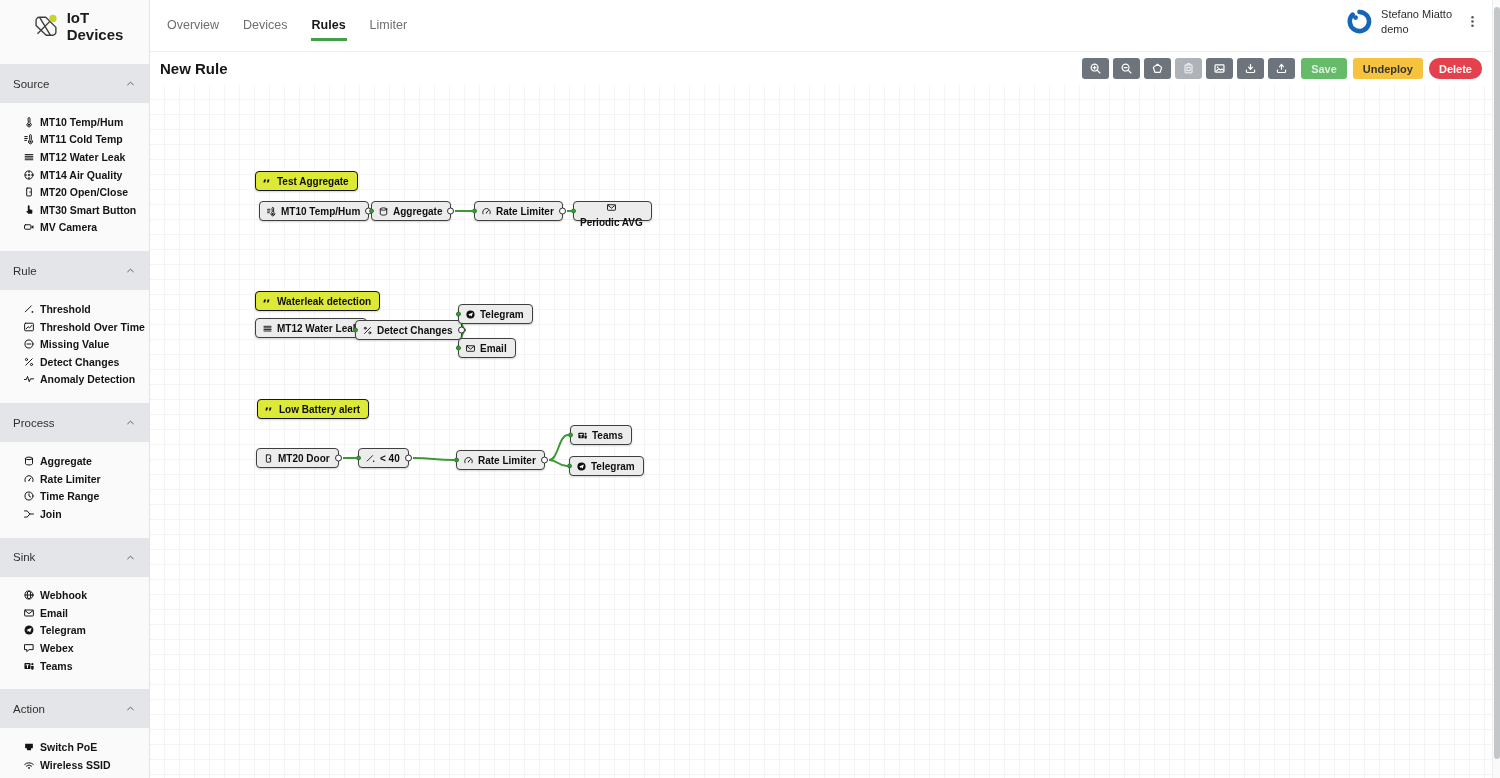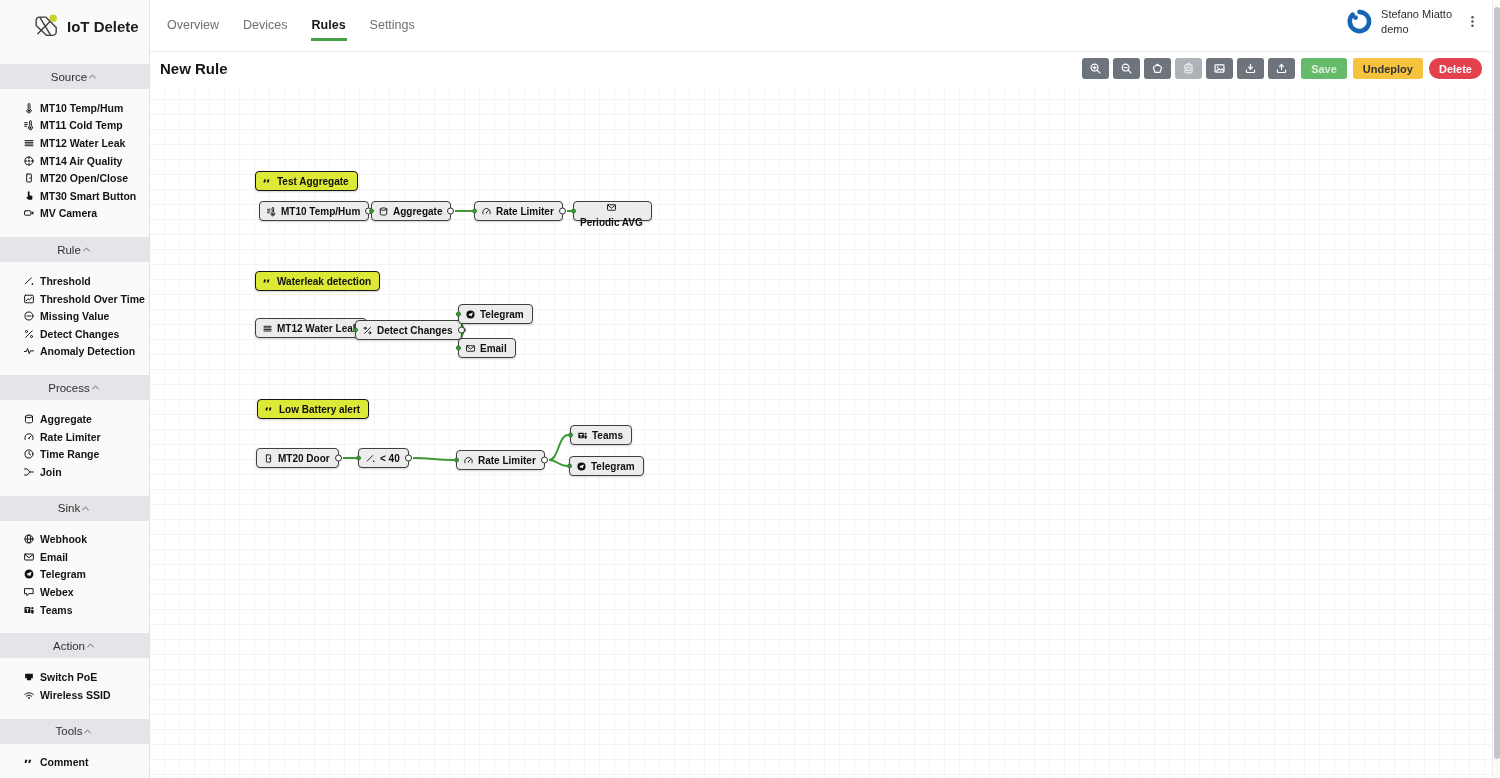--- a/index.html
+++ b/index.html
@@ -7,21 +7,21 @@
   body { font-family:"Liberation Sans", sans-serif; background:#fff; color:#1a1a1a; position:relative; }
 
   .app { display:flex; height:100%; }
 
   
   aside { width:150px; flex:0 0 150px; background:#fafafa; border-right:1px solid #e3e3e3; display:flex; flex-direction:column; }
   .logo-row { height:52px; display:flex; align-items:center; gap:8px; padding-left:31px; flex:0 0 52px; }
   .logo-title { font-size:15px; font-weight:700; color:#1c1c1c; }
   nav { padding-top:12px; overflow:hidden; flex:1; }
   .sec { margin-bottom:12px; }
-  .sec-h { height:25px; background:#e4e5e8; display:flex; align-items:center; justify-content:center; padding:0 13px; font-size:11.5px; color:#30302f; cursor:pointer; }
+  .sec-h { height:39px; background:#e4e5e8; display:flex; align-items:center; justify-content:space-between; padding:0 13px; font-size:11.5px; color:#30302f; cursor:pointer; }
   .sec-h .chev { color:#555; display:flex; }
   .sec-items { padding:10px 0 3px; }
   .s-item { display:flex; align-items:center; gap:5px; height:17.6px; padding-left:23px; font-size:10.5px; font-weight:700; color:#141414; cursor:pointer; white-space:nowrap; }
 
   
   .right-col { flex:1; display:flex; flex-direction:column; position:relative; min-width:0; }
   .hdr { height:52px; flex:0 0 52px; display:flex; align-items:center; padding:0 20px 8px 16px; border-bottom:1px solid #ededed; background:#fff;gap:46px; }
   .tabs { display:flex; gap:22px; }
   .tab { font-size:12.5px; color:#6f6f6f; padding:17px 1px 7px; border-bottom:3px solid transparent; cursor:pointer; line-height:1; }
   .tab.active { color:#171717; font-weight:700; border-color:#43a047; }
@@ -71,21 +71,21 @@
 
   <aside>
     <div class="logo-row">
       <svg width="28" height="28" viewBox="0 0 30 30">
         <g fill="none" stroke="#3f3f3f" stroke-width="1.5" stroke-linejoin="round">
           <path d="M9 5.5h7L27 16.5v5a3.5 3.5 0 0 1-3.5 3.5h-7L5.5 14.5v-5A3.5 3.5 0 0 1 9 5.5z"></path>
           <path d="M7 23.5 23.5 7M9.5 5.8l11.5 19"></path>
         </g>
         <circle cx="23.8" cy="6.8" r="4" fill="#c9d32e"></circle>
       </svg>
-      <span class="logo-title">IoT Delete</span>
+      <span class="logo-title">IoT Devices</span>
     </div>
     <nav id="sidebar-nav">
         <div class="sec">
           <div class="sec-h">
             <span>Source</span>
             <span class="chev">
               <svg class="icn" viewBox="0 0 14 14" width="11" height="11">
                 <path d="M3.4 8.6 7 5.4l3.6 3.2"></path>
               </svg>
             </span>
@@ -324,21 +324,21 @@
       </nav>
   </aside>
 
   <div class="right-col">
 
     <div class="hdr">
       <div class="tabs" id="tabs">
           <div class="tab">Overview</div>
           <div class="tab">Devices</div>
           <div class="tab active">Rules</div>
-          <div class="tab">Settings</div>
+          <div class="tab">Limiter</div>
         </div>
       <div class="hdr-spacer"></div>
       <div class="user">
         <svg width="25" height="25" viewBox="0 0 24 24" class="avatar">
           <circle cx="12" cy="12" r="11.5" fill="#fff"></circle>
           <path d="M12 2.8a9.2 9.2 0 1 1-6.6 2.7" stroke="#1766b5" stroke-width="4.4" fill="none" stroke-linecap="round"></path>
           <circle cx="8.2" cy="8.2" r="2.3" fill="#1766b5"></circle>
         </svg>
         <div class="uinfo">
           <div>Stefano Miatto</div>
@@ -452,21 +452,21 @@
             <span class="port-in"></span>
           </div>
           <div class="node" style="left: 423px; top: 116px; flex-direction: column;">
             <svg class="icn" viewBox="0 0 14 14" width="11" height="11">
               <rect x="1.9" y="3.5" width="10.2" height="7" rx="0.8"></rect>
               <path d="M2.3 4.1 7 7.8l4.7-3.7"></path>
             </svg>
             <span>Periodic AVG</span>
             <span class="port-in"></span>
           </div>
-          <div class="node comment" style="left: 105px; top: 186px;">
+          <div class="node comment" style="left: 105px; top: 206px;">
             <svg class="icn" viewBox="0 0 14 14" width="11" height="11">
               <path class="f" d="M2.6 4.3h2.6L3.9 8.2H1.8zM7 4.3h2.6L8.3 8.2H6.2z"></path>
             </svg>
             <span>Waterleak detection</span>
           </div>
           <div class="node" style="left: 105px; top: 233px;">
             <svg class="icn" viewBox="0 0 14 14" width="11" height="11">
               <path d="M2.5 4.2h9M2.5 6.2h9M2.5 8.2h9M2.5 10.2h9"></path>
             </svg>
             <span>MT12 Water Leak</span>

